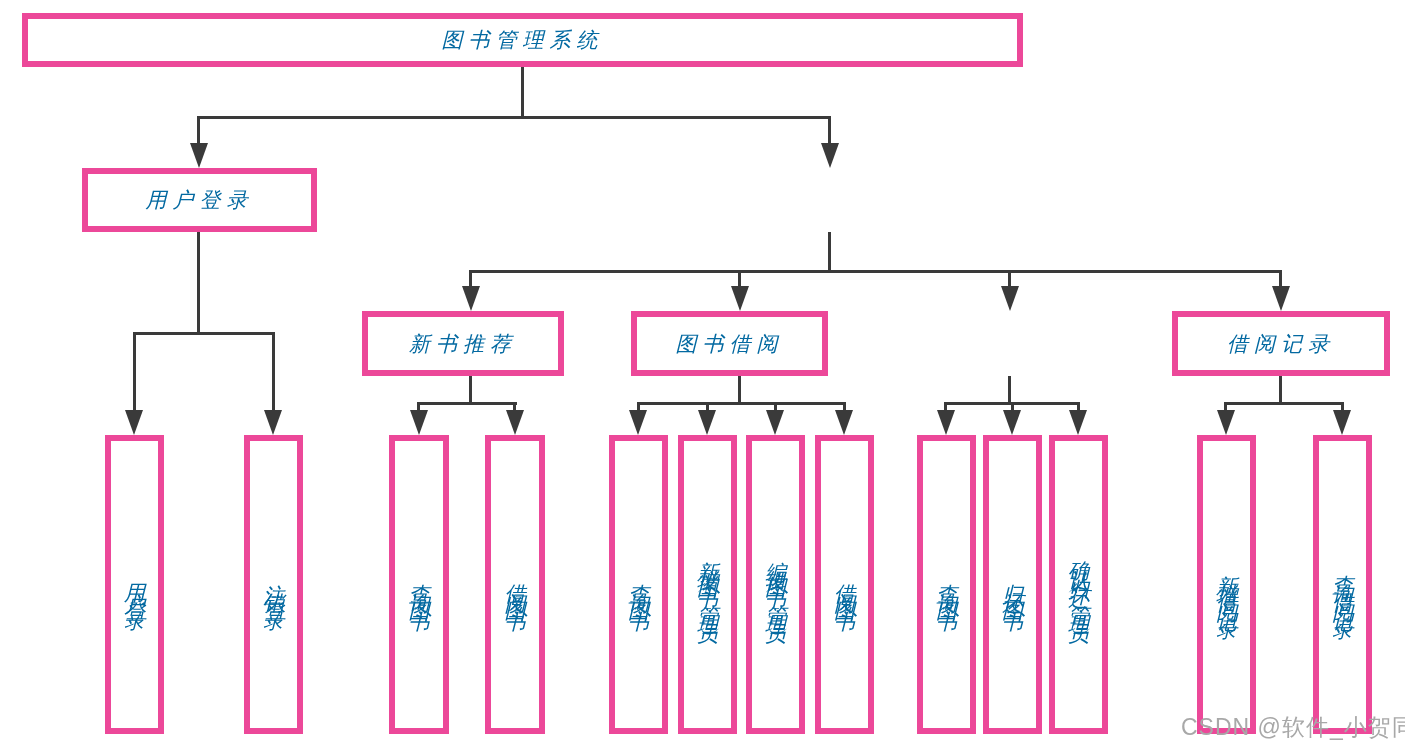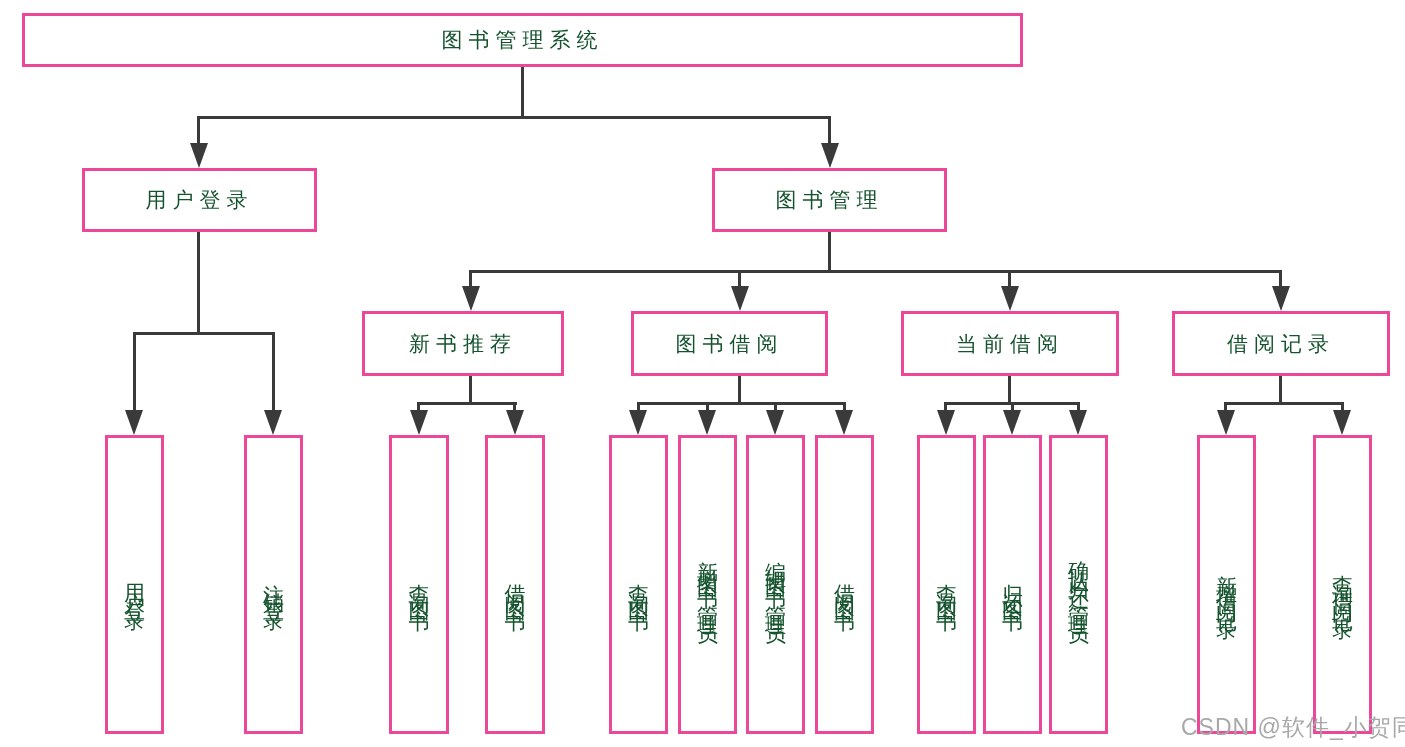--- a/index.html
+++ b/index.html
@@ -1,23 +1,23 @@
 <!DOCTYPE html>
 <html><head>
 <meta charset="utf-8">
 <style>
   html,body{margin:0;padding:0;background:#fff;}
   .stage{
     position:relative;width:1405px;height:747px;background:#fff;
     font-family:"Liberation Sans","DejaVu Sans",sans-serif;overflow:hidden;
   }
   .box{
-    position:absolute;box-sizing:border-box;border:3px solid #ec4899;background:#fff;
+    position:absolute;box-sizing:border-box;border:6px solid #ec4899;background:#fff;
     display:flex;align-items:center;justify-content:center;
-    font-size:21px;color:#14532d;letter-spacing:6px;white-space:nowrap;
+    font-size:21px;color:#0369a1;letter-spacing:6px;white-space:nowrap;font-style:italic;
   }
   .vbox{
     writing-mode:vertical-rl;text-orientation:mixed;
     font-size:21px;letter-spacing:9px;white-space:normal;
   }
   .h{position:absolute;height:3px;background:#3a3a3a;}
   .v{position:absolute;width:3px;background:#3a3a3a;}
   .a{position:absolute;width:0;height:0;
      border-left:9px solid transparent;border-right:9px solid transparent;
      border-top:25px solid #3a3a3a;}
@@ -85,27 +85,25 @@
   <div class="h" style="left:1224px;top:402px;width:120px;"></div>
   <div class="v" style="left:1224px;top:402px;height:12px;"></div>
   <div class="v" style="left:1341px;top:402px;height:12px;"></div>
   <div class="a" style="left:1217px;top:410px;"></div>
   <div class="a" style="left:1333px;top:410px;"></div>
 
   <div class="box" style="left:22px;top:13px;width:1001px;height:54px;">图书管理系统</div>
 
   <div class="box" style="left:82px;top:168px;width:235px;height:64px;">用户登录</div>
 
-  <div class="box" style="left:712px;top:168px;width:235px;height:64px;">图书管理</div>
 
   <div class="box" style="left:362px;top:311px;width:202px;height:65px;">新书推荐</div>
 
   <div class="box" style="left:631px;top:311px;width:197px;height:65px;">图书借阅</div>
 
-  <div class="box" style="left:901px;top:311px;width:218px;height:65px;">当前借阅</div>
 
   <div class="box" style="left:1172px;top:311px;width:218px;height:65px;">借阅记录</div>
 
   <div class="box vbox" style="left:105px;top:435px;width:59px;height:299px;">用户登录</div>
 
   <div class="box vbox" style="left:244px;top:435px;width:59px;height:299px;">注销登录</div>
 
   <div class="box vbox" style="left:389px;top:435px;width:60px;height:299px;">查询图书</div>
 
   <div class="box vbox" style="left:485px;top:435px;width:60px;height:299px;">借阅图书</div>

